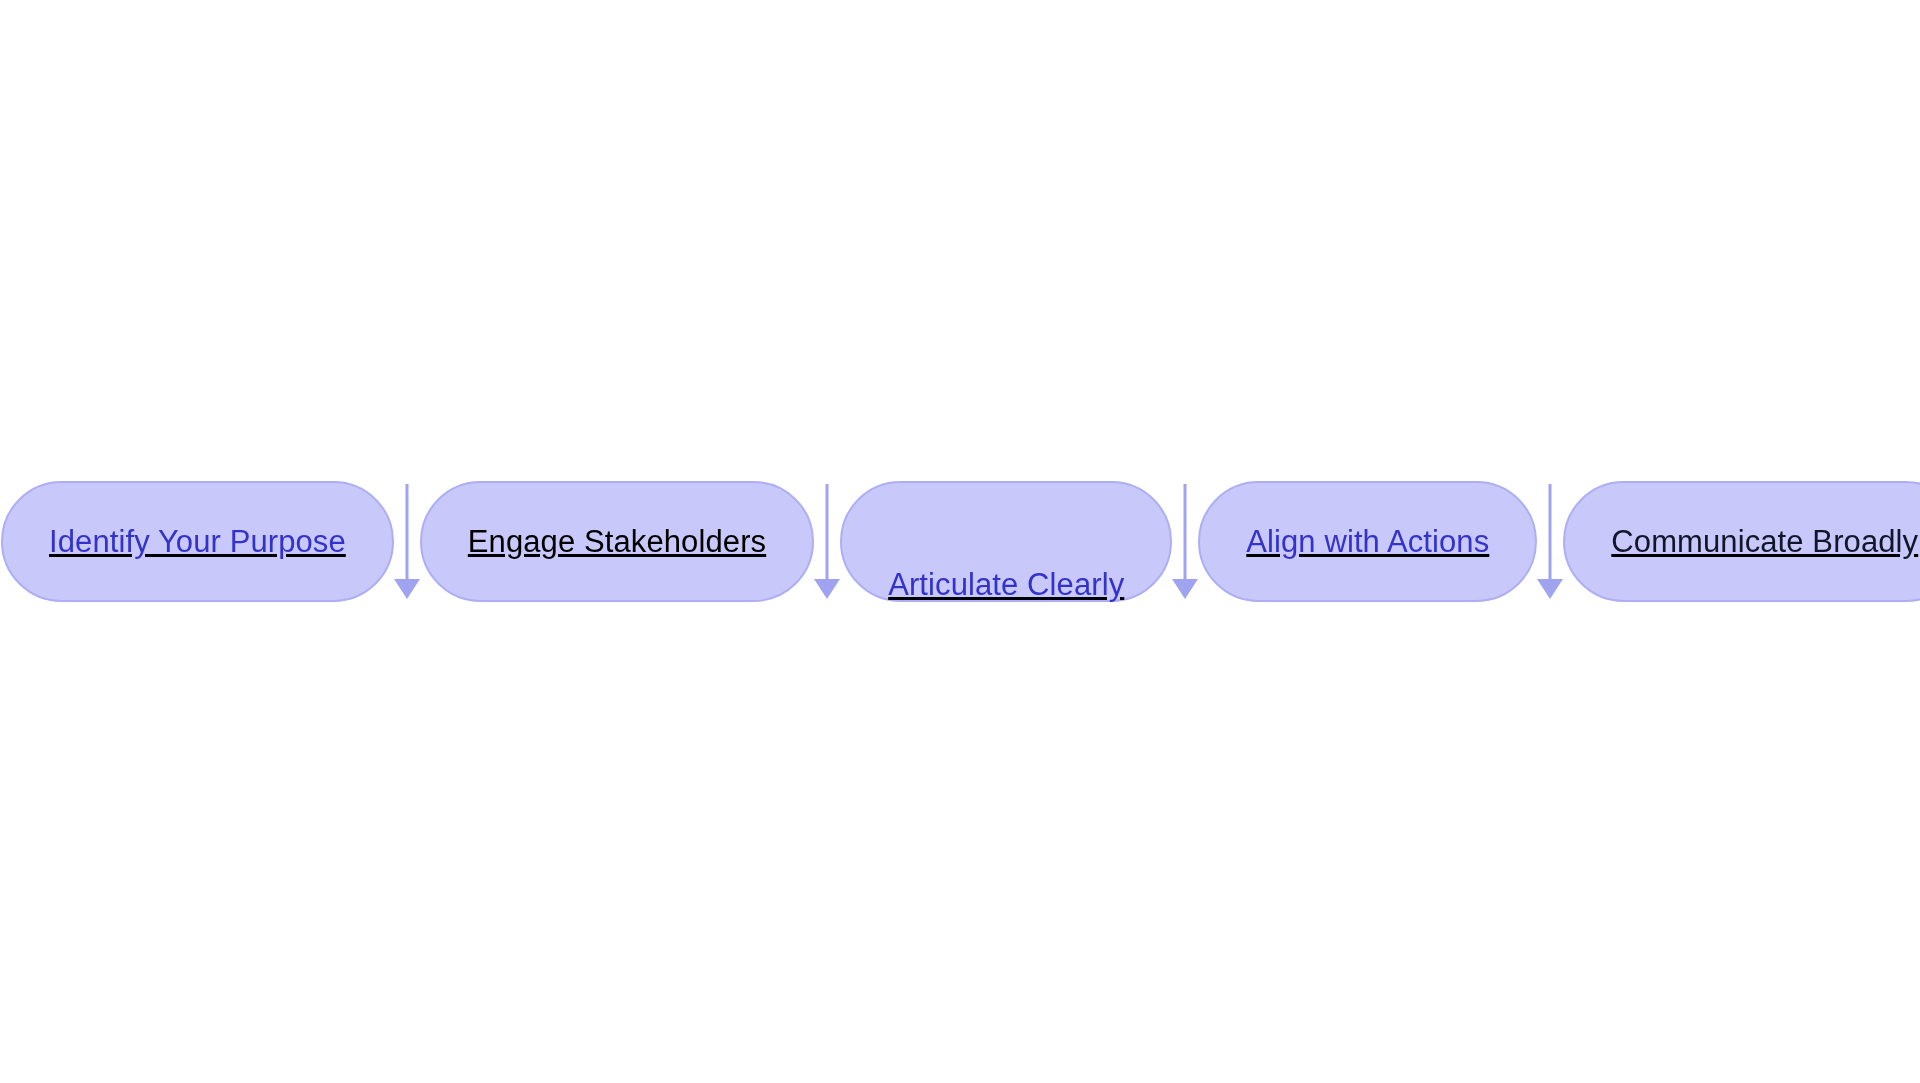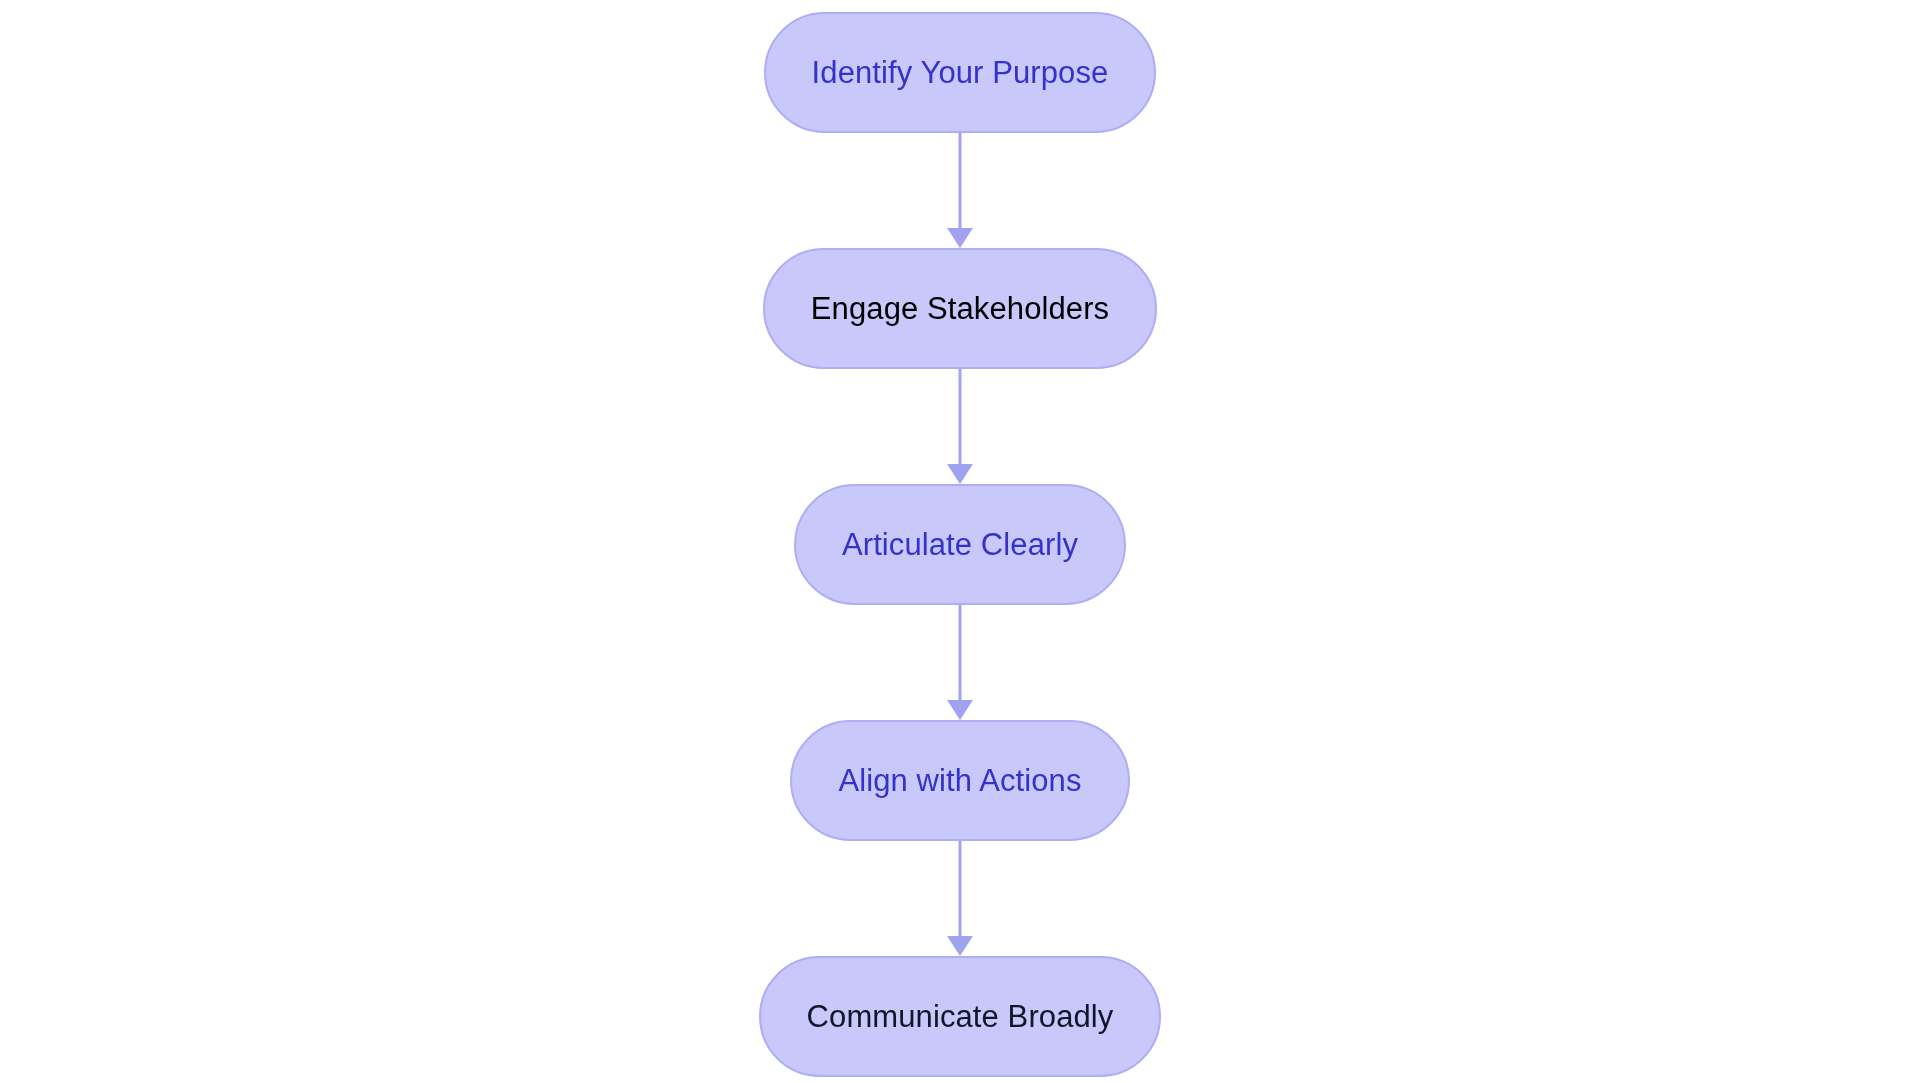--- a/index.html
+++ b/index.html
@@ -22,23 +22,24 @@
     background: #ffffff;
   }
 
   .flow-column {
     position: absolute;
     left: 0;
     top: 0;
     width: 1920px;
     height: 1083px;
     display: flex;
-    flex-direction: column;
+    flex-direction: row;
     align-items: center;
     justify-content: flex-start;
+    text-decoration: underline;
   }
 
   .node {
     box-sizing: border-box;
     height: 121px;
     border-radius: 61px;
     background: #c8c8fb;
     border: 2px solid #aeaef5;
     display: flex;
     align-items: center;
@@ -106,21 +107,21 @@
 
     <div class="node" style="background: rgb(200, 200, 251); border-color: rgb(174, 174, 245);">
       <span class="node-label" style="color: #000000;">Engage Stakeholders</span>
     </div>
 
     <div class="connector">
       <div class="stem" style="background: rgb(159, 163, 240);"></div>
       <div class="head" style="border-top-color: rgb(159, 163, 240);"></div>
     </div>
 
-    <div class="node" style="background: rgb(200, 200, 251); border-color: rgb(174, 174, 245);">
+    <div class="node" style="background: rgb(200, 200, 251); border-color: rgb(174, 174, 245); align-items: flex-end;">
       <span class="node-label" style="color: rgb(51, 51, 204);">Articulate Clearly</span>
     </div>
 
     <div class="connector">
       <div class="stem" style="background: rgb(159, 163, 240);"></div>
       <div class="head" style="border-top-color: rgb(159, 163, 240);"></div>
     </div>
 
     <div class="node" style="background: rgb(200, 200, 251); border-color: rgb(174, 174, 245);">
       <span class="node-label" style="color: rgb(51, 51, 204);">Align with Actions</span>

